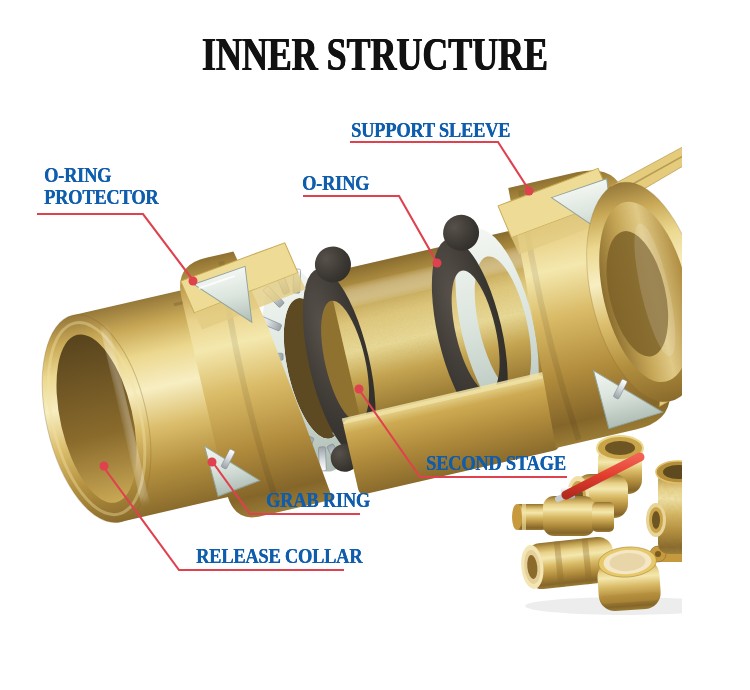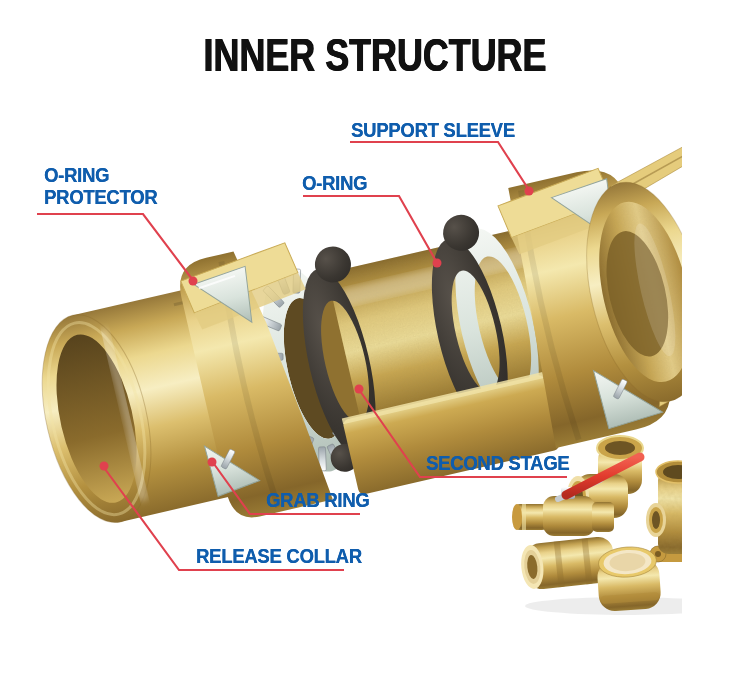--- a/index.html
+++ b/index.html
@@ -4,21 +4,21 @@
 <style>
   :root{
     --label-blue:#0f5dad;
     --leader-red:#e0414e;
     --title-black:#111111;
     --background:#ffffff;
   }
   html,body{margin:0;padding:0;background:#fff;}
   .stage{
     position:relative;width:682px;height:690px;background:var(--background);
-    overflow:hidden;font-family:Liberation Sans, sans-serif;
+    overflow:hidden;font-family:Liberation Serif, serif;
   }
   .title{
     position:absolute;top:28px;left:0;width:750px;text-align:center;
     font-size:46px;font-weight:bold;color:var(--title-black);
     letter-spacing:0px;transform:scaleX(.78);transform-origin:50% 50%;
     text-shadow:.6px 0 0 var(--title-black),-.6px 0 0 var(--title-black);
     white-space:nowrap;
   }
   .label{
     position:absolute;color:var(--label-blue);

